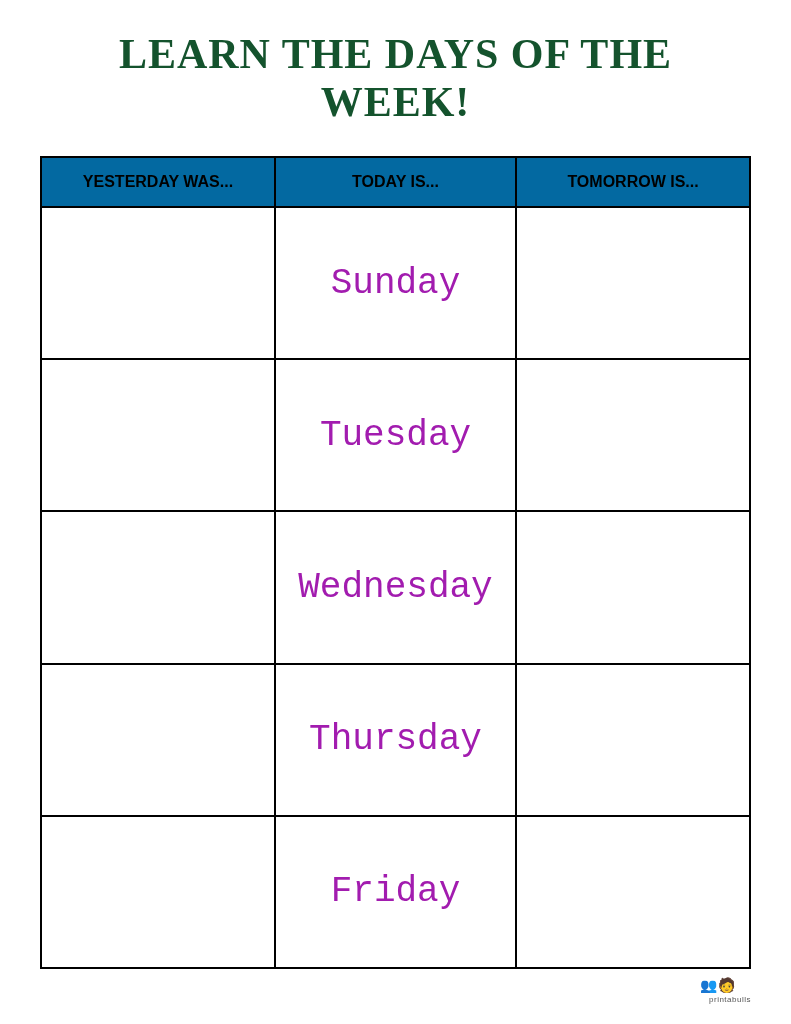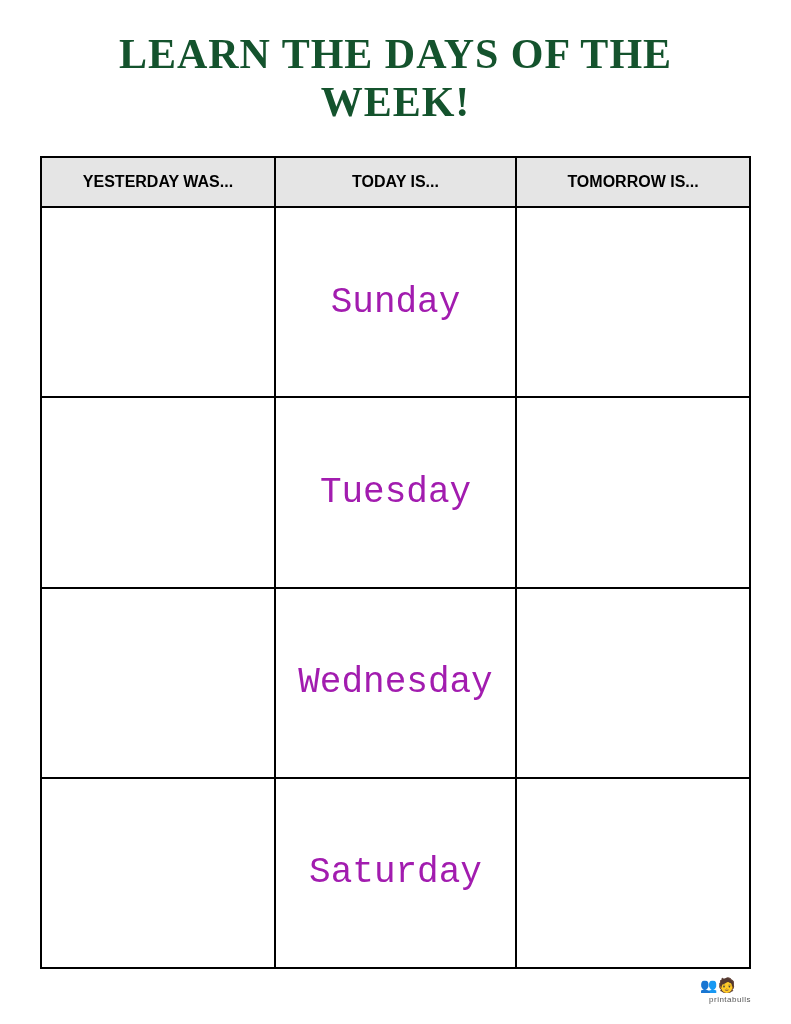--- a/index.html
+++ b/index.html
@@ -43,21 +43,21 @@
       text-align: center;
       vertical-align: middle;
     }
 
     .days-table th {
       font-family: Arial Black, Arial, sans-serif;
       font-weight: 900;
       font-size: 16px;
       text-transform: uppercase;
       padding: 12px 8px;
-      background: #e5e5e5;
+      background: #0369a1;
       color: #000000;
       height: 50px;
     }
 
     .days-table td {
       height: 110px;
       font-size: 36px;
       font-weight: 400;
       color: #a21caf;
       font-family: Liberation Mono, monospace;
@@ -137,21 +137,26 @@
         <td class="day-name">Tuesday</td>
         <td class="empty-cell"></td>
       </tr>
       <tr>
         <td class="empty-cell"></td>
         <td class="day-name">Wednesday</td>
         <td class="empty-cell"></td>
       </tr>
       <tr>
         <td class="empty-cell"></td>
-        <td class="day-name">Saturday</td>
+        <td class="day-name">Thursday</td>
+        <td class="empty-cell"></td>
+      </tr>
+      <tr>
+        <td class="empty-cell"></td>
+        <td class="day-name">Friday</td>
         <td class="empty-cell"></td>
       </tr>
     </tbody>
 </table>
 
 <div class="footer">
   <div class="footer-logo">
     <span class="people-icon">👥🧑</span>
     <span class="brand-text">printabulls</span>
   </div>

